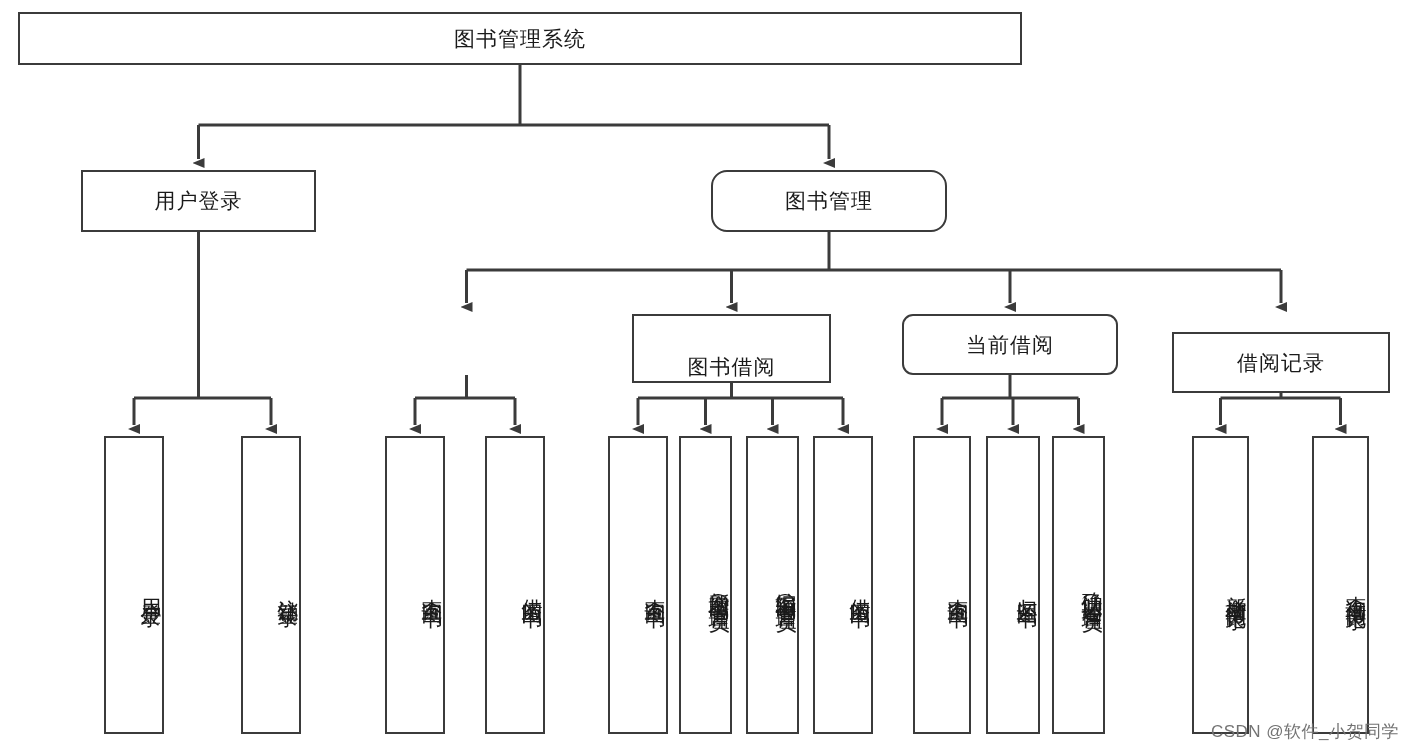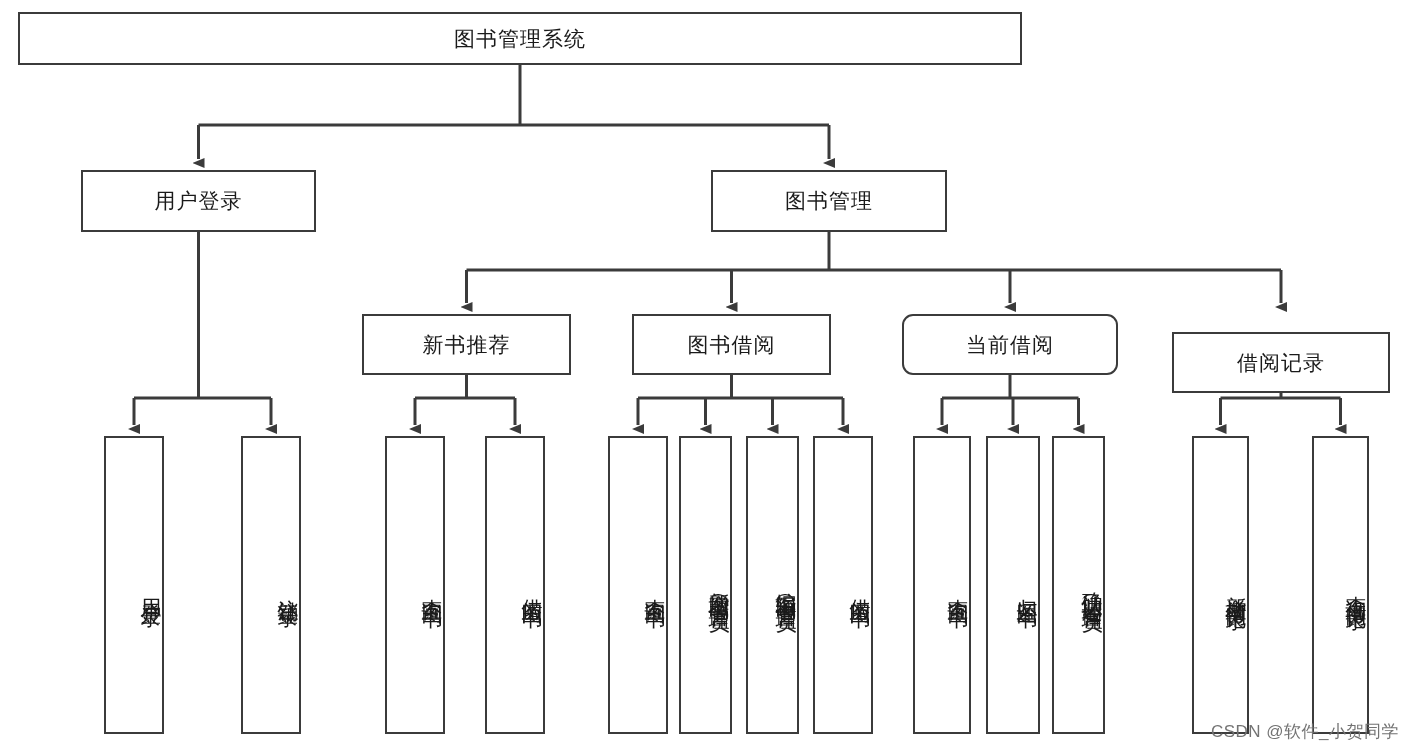--- a/index.html
+++ b/index.html
@@ -110,28 +110,25 @@
       </g>
   </svg>
 
   <div class="node h" id="n-root" style="left: 18px; top: 12px; width: 1004px; height: 53px;">
     <span class="txt">图书管理系统</span>
   </div>
 
   <div class="node h" id="n-user-login" style="left: 81px; top: 170px; width: 235px; height: 62px;">
     <span class="txt">用户登录</span>
   </div>
-  <div class="node h" id="n-book-manage" style="left: 711px; top: 170px; width: 236px; height: 62px;">
+  <div class="node h" id="n-book-manage" style="left: 711px; top: 170px; width: 236px; height: 62px; border-radius: 16px;">
     <span class="txt">图书管理</span>
   </div>
 
-  <div class="node h" id="n-new-book-rec" style="left: 362px; top: 314px; width: 209px; height: 61px;">
-    <span class="txt">新书推荐</span>
-  </div>
-  <div class="node h" id="n-book-borrow" style="left: 632px; top: 314px; width: 199px; height: 61px;">
+  <div class="node h" id="n-book-borrow" style="left: 632px; top: 314px; width: 199px; height: 69px; align-items: flex-end;">
     <span class="txt">图书借阅</span>
   </div>
   <div class="node h" id="n-current-borrow" style="left: 902px; top: 314px; width: 216px; height: 61px; border-radius: 11px;">
     <span class="txt">当前借阅</span>
   </div>
   <div class="node h" id="n-borrow-record" style="left: 1172px; top: 332px; width: 218px; height: 61px;">
     <span class="txt">借阅记录</span>
   </div>
 
   <div class="node v" id="n-leaf-user-login" style="left: 104px; top: 436px; width: 60px; height: 298px;">

